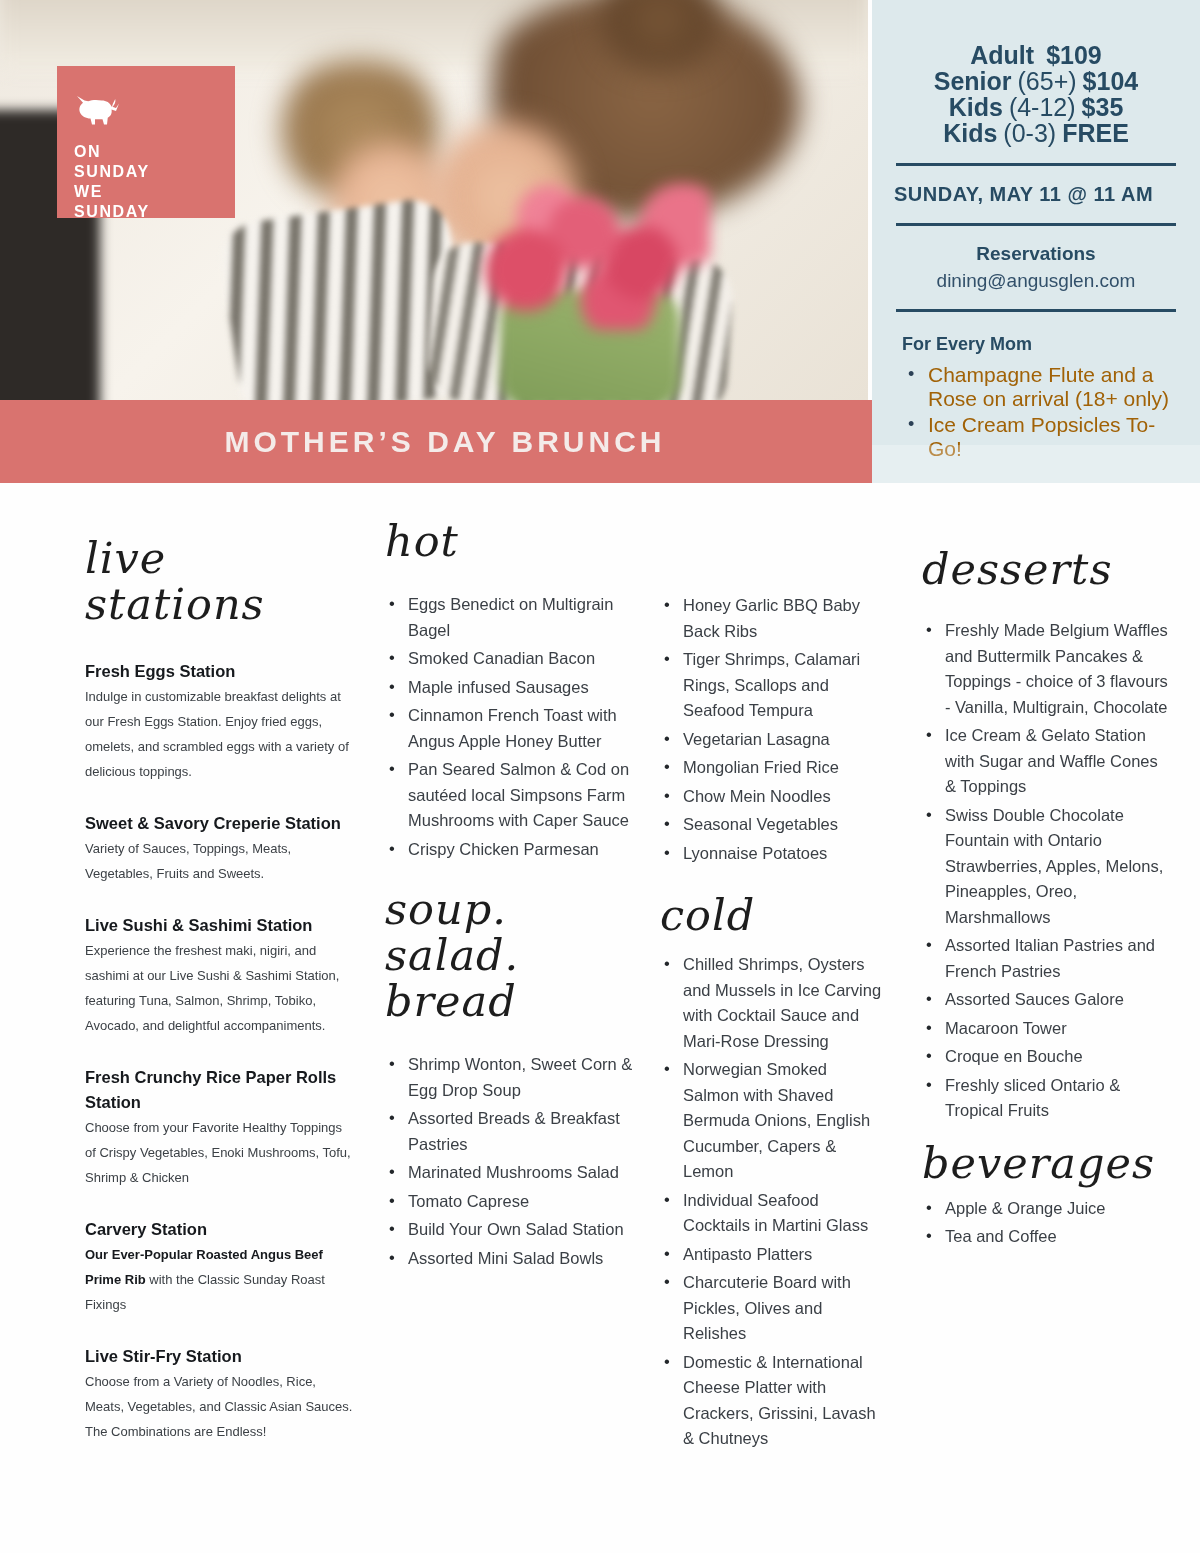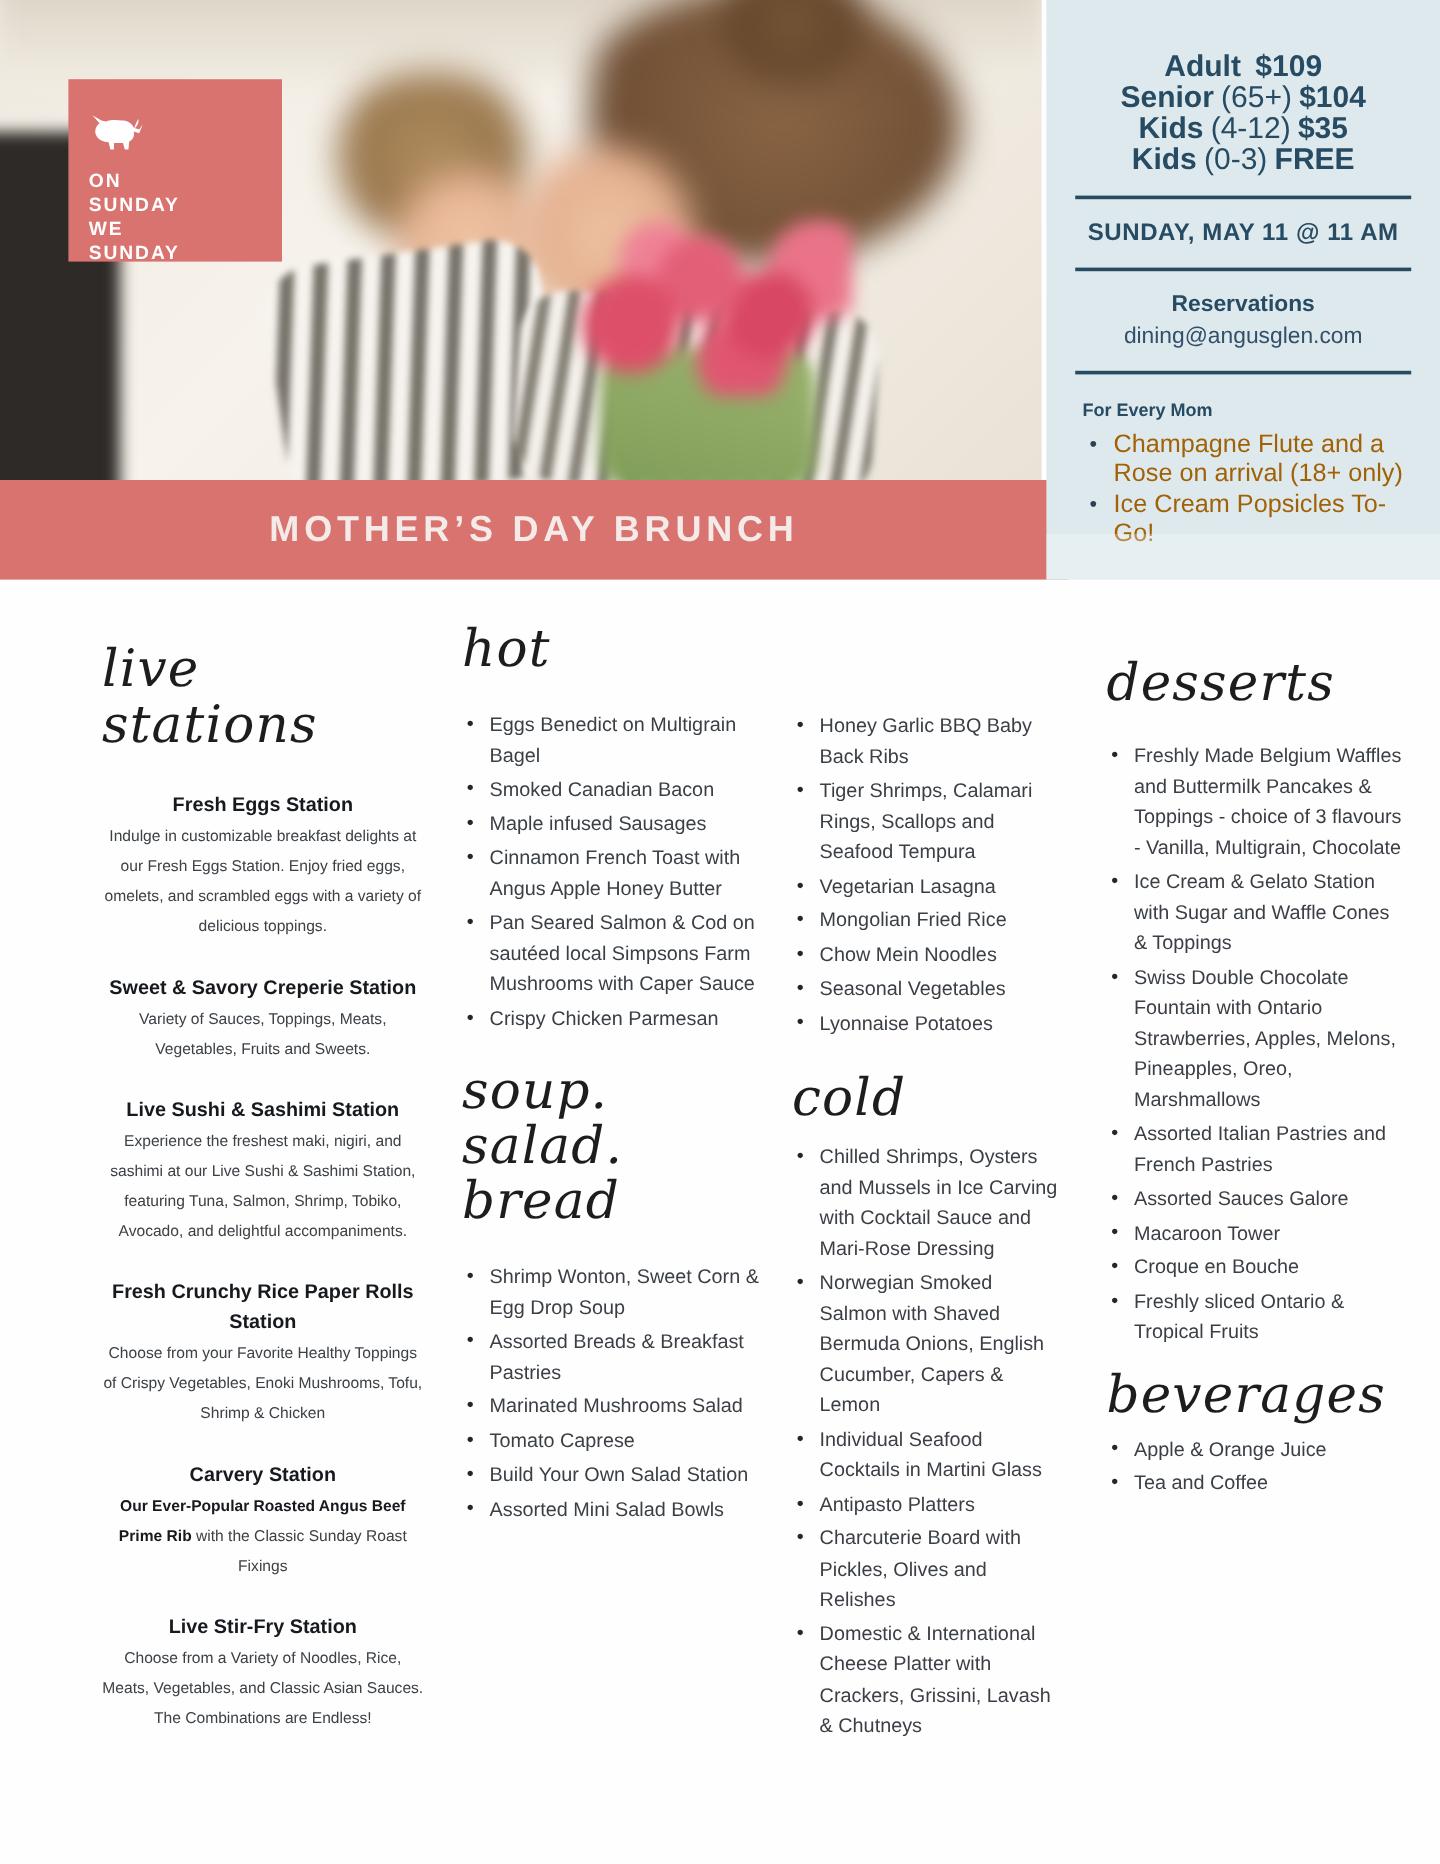--- a/index.html
+++ b/index.html
@@ -48,45 +48,45 @@
   .banner-title { color:#f4ebe9; font-size:30px; font-weight:bold; letter-spacing:4px; }
 
   
   .sidebar { position:absolute; left:872px; top:0; width:328px; height:483px;
     background:var(--lightblue); padding:42px 22px 0 22px; color:var(--navy); }
   .sidebar::after { content:""; position:absolute; left:0; bottom:0; width:100%; height:38px;
     background:rgba(255,255,255,0.28); }
   .price-line { display:flex; justify-content:center; gap:6px; font-size:25px; line-height:26px; }
   .price-line .b { font-weight:bold; }
   .rule { height:3px; background:var(--navy); margin:17px 2px; }
-  .datetime { text-align:center; font-weight:bold; font-size:20px; letter-spacing:0.5px; }
+  .datetime { text-align:left; font-weight:bold; font-size:20px; letter-spacing:0.5px; }
   .res-label { text-align:center; font-weight:bold; font-size:19px; margin-top:8px; }
   .res-email { text-align:center; font-size:19px; margin-top:5px; color:#32506a; cursor:pointer; }
-  .mom-title { font-weight:bold; font-size:15px; margin:22px 0 8px 8px; }
+  .mom-title { font-weight:bold; font-size:18px; margin:22px 0 8px 8px; }
   .mom-list { list-style:none; margin-left:8px; }
   .mom-list li { position:relative; padding-left:26px; font-size:21px; line-height:24px; color:#a16207; margin-bottom:2px; }
   .mom-list li::before { content:"•"; position:absolute; left:6px; top:-1px; font-size:18px; color:#2c4156; }
 
   
   .col { position:absolute; }
   .col1 { left:85px;  top:535px; width:268px; }
   .col2 { left:385px; top:518px; width:252px; }
   .col3 { left:660px; top:593px; width:225px; }
   .col4 { left:922px; top:546px; width:250px; }
 
   .script-h { font-family:"DejaVu Serif", serif; font-style:italic; font-weight:normal;
     color:#1d1d1d; font-size:43px; line-height:46px; letter-spacing:1px; }
   .col1 .script-h { margin-bottom:32px; }
   .col2 .script-h { margin-bottom:28px; }
   .h-soup { margin-top:24px; margin-bottom:16px; }
   .h-cold { margin-top:26px; margin-bottom:14px; }
   .h-desserts { margin-bottom:26px; }
   .h-beverages { margin-top:16px; margin-bottom:10px; }
 
-  .station { margin-bottom:27px;text-align:center; }
+  .station { margin-bottom:27px; }
   .station-title { font-weight:bold; color:#16191d; font-size:16.5px; line-height:25px; }
   .station-body { font-size:13px; line-height:25px; color:#3c4146; }
   .station-body .b { font-weight:bold; color:#16191d; }
 
   .menu-list { list-style:none; }
   .menu-list li { position:relative; padding-left:23px; margin-bottom:3px;
     font-size:16.5px; line-height:25.5px; color:#3a3f45; }
   .menu-list li::before { content:"•"; position:absolute; left:4px; top:-1px; color:#23272b; }
 
   :root { --coral:#d9736f; --lightblue:#dde9ec; --navy:#274b63; }

